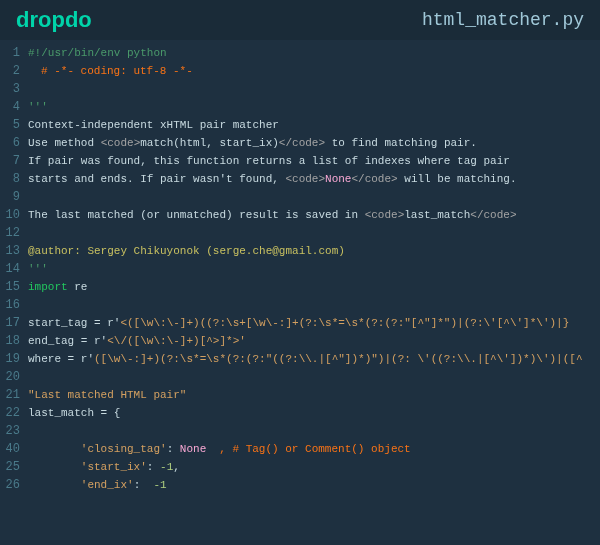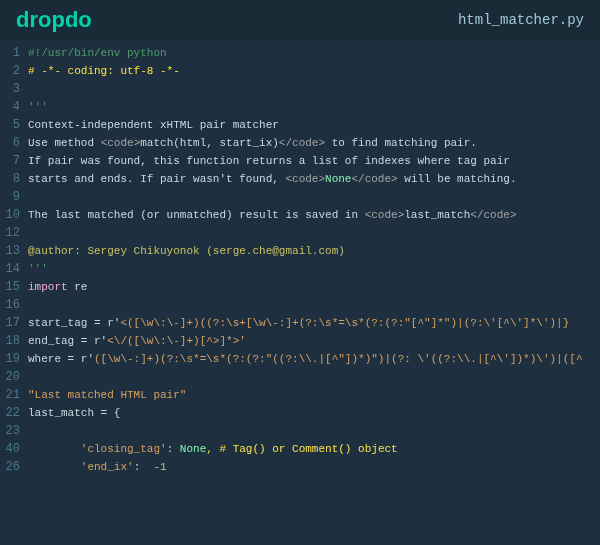--- a/index.html
+++ b/index.html
@@ -23,21 +23,21 @@
 
     #logo {
       font-size: 22px;
       font-weight: bold;
       color: #00d4aa;
       font-family: Arial, sans-serif;
     }
 
     #filename {
       color: #a0c8d8;
-      font-size: 14px;
+      font-size: 18px;
       font-family: 'Courier New', Courier, monospace;
     }
 
     #code-area {
       background-color: #1e3040;
       padding: 4px 0;
       height: 505px;
       overflow: hidden;
     }
 
@@ -59,30 +59,30 @@
     }
 
     .line-code {
       color: #c8dae0;
       white-space: pre;
       font-size: 11px;
     }
 
     
     .c-shebang { color: #4a9a6a; }
-    .c-comment { color: #fde047; }
+    .c-comment { color: #f97316; margin-left: 13px; }
     .c-string { color: #d4a060; }
     .c-tag { color: #a3a3a3; }
     .c-var { color: #c8dae0; }
     .c-regex { color: #d4a060; }
     .c-number { color: #b0d080; }
-    .c-none { color: #86efac; }
+    .c-none { color: #f9a8d4; }
     .c-at { color: #c8c060; }
     .c-docstr { color: #4a9a6a; }
-    .c-import { color: #f9a8d4; }
+    .c-import { color: #22c55e; }
   </style>
 </head>
 <body>
 
 <div id="header">
   <span id="logo">dropdo</span>
   <span id="filename">html_matcher.py</span>
 </div>
 
 <div id="code-area">
@@ -171,16 +171,20 @@
       <span class="line-code"><span class="c-var">last_match = {</span></span>
     </div>
     <div class="line">
       <span class="line-num">23</span>
     </div>
     <div class="line">
       <span class="line-num">40</span>
       <span class="line-code"><span class="c-var">        </span><span class="c-string">'closing_tag'</span><span class="c-var">: </span><span class="c-none">None</span><span class="c-comment">, # Tag() or Comment() object</span></span>
     </div>
     <div class="line">
+      <span class="line-num">25</span>
+      <span class="line-code"><span class="c-var">        </span><span class="c-string">'start_ix'</span><span class="c-var">: </span><span class="c-number">-1</span><span class="c-var">,</span></span>
+    </div>
+    <div class="line">
       <span class="line-num">26</span>
       <span class="line-code"><span class="c-var">        </span><span class="c-string">'end_ix'</span><span class="c-var">:  </span><span class="c-number">-1</span></span>
     </div>
   </div>
 
 </body></html>

